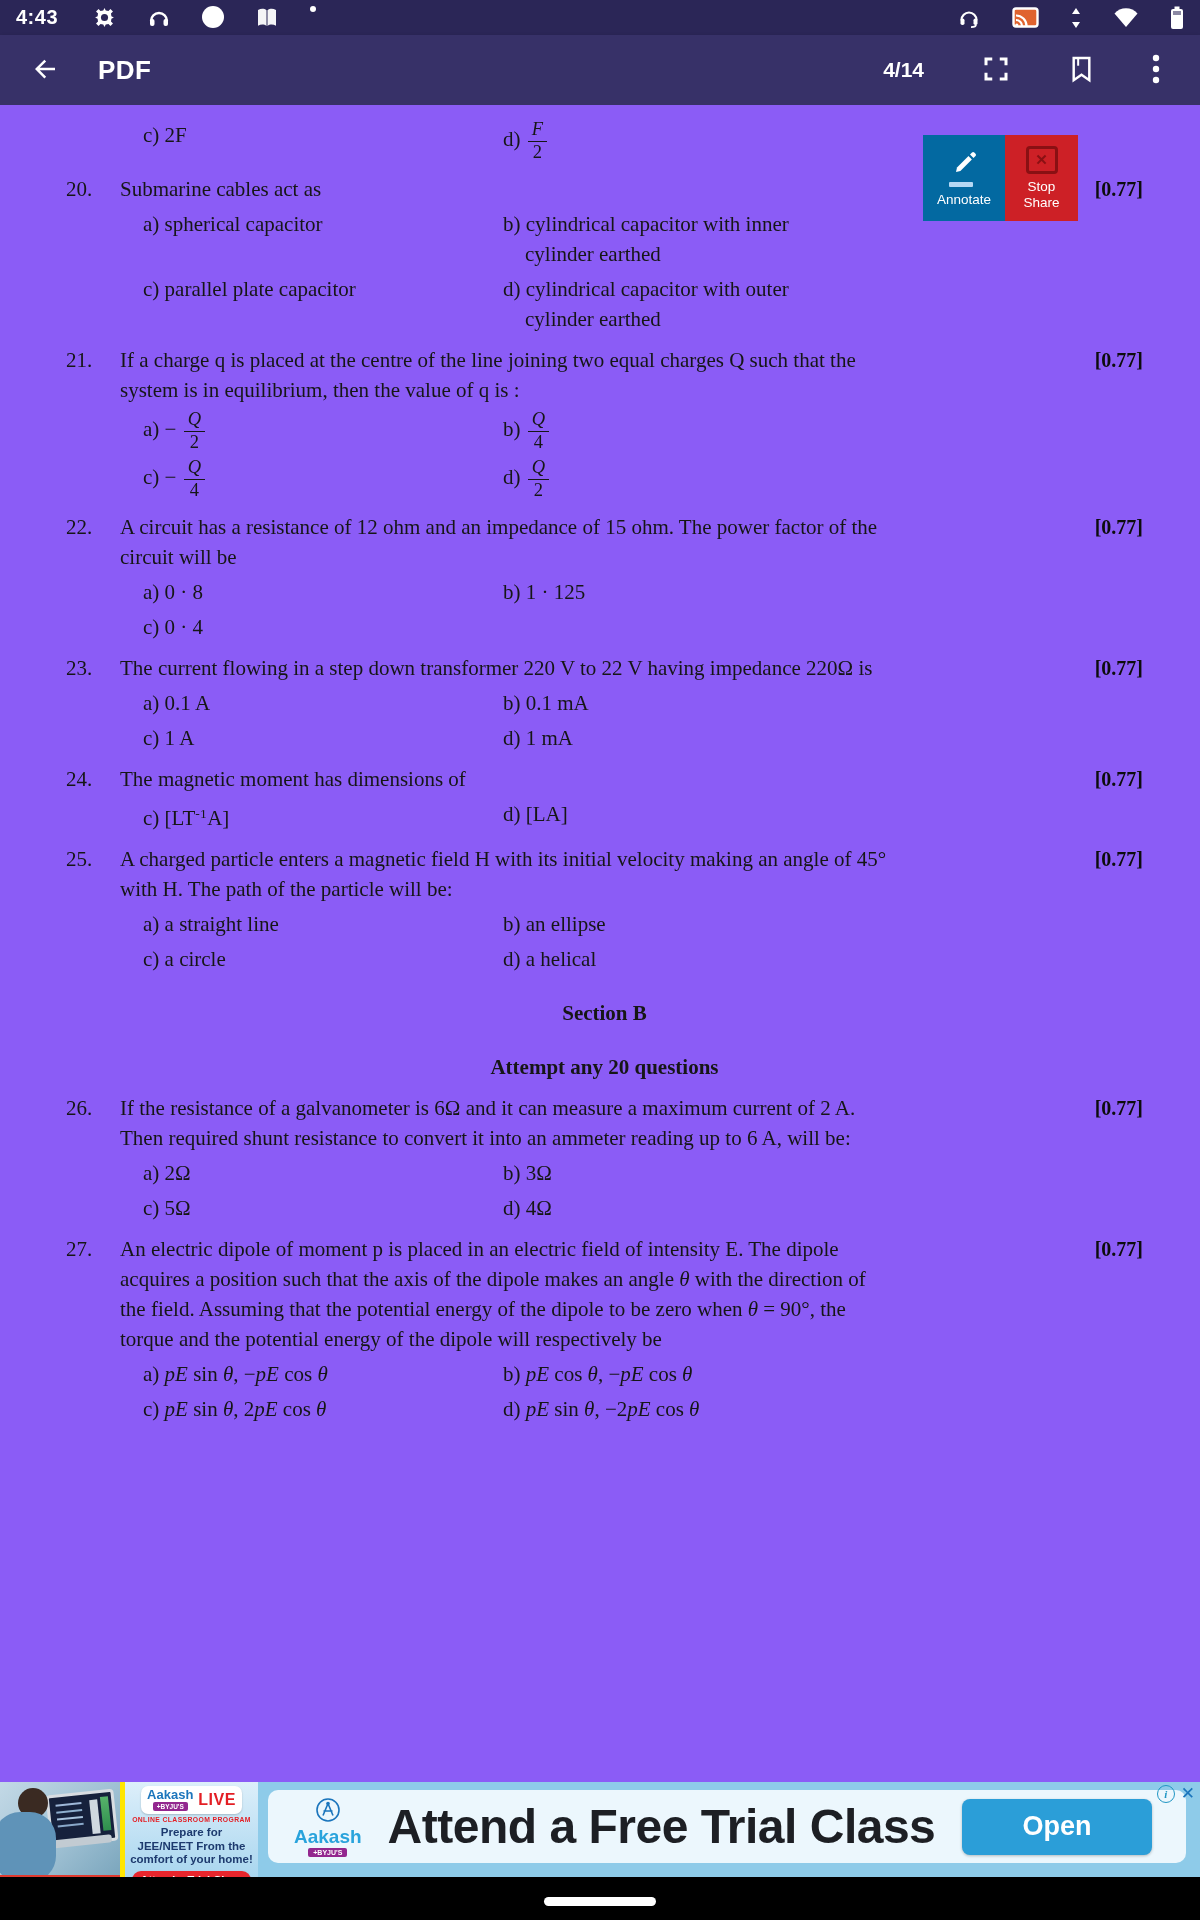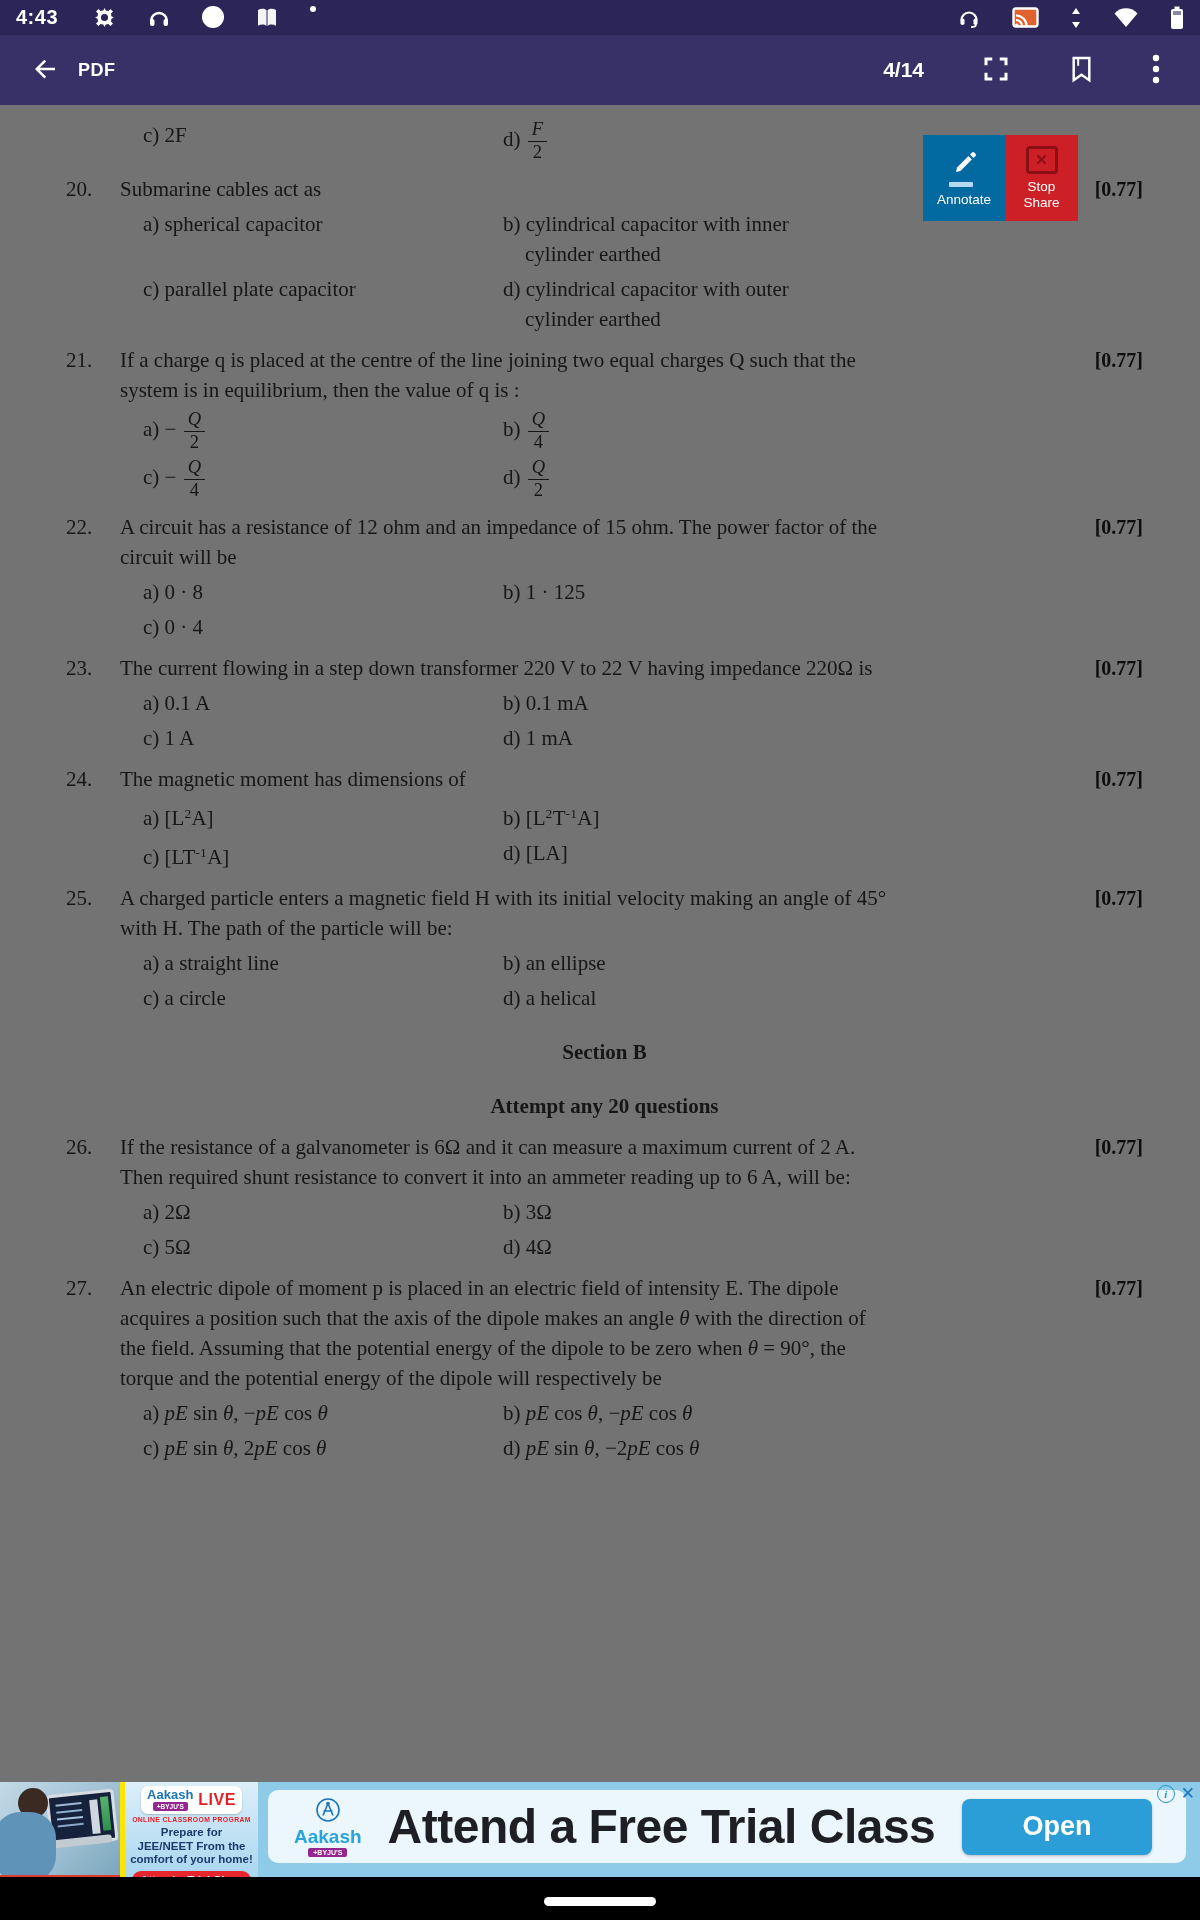--- a/index.html
+++ b/index.html
@@ -8,28 +8,28 @@
   
   .statusbar{position:absolute;top:0;left:0;right:0;height:35px;background:#2b2657;display:flex;align-items:center;justify-content:space-between;padding:0 16px;box-sizing:border-box;}
   .sb-left,.sb-right{display:flex;gap:31px;}
   .sb-time{color:#fff;font-weight:bold;font-size:20px;letter-spacing:.5px;margin-right:4px;}
   .sb-ic{display:flex;align-items:center;}
   .sb-dot{width:6px;height:6px;border-radius:50%;background:#fff;}
   .sb-circle{width:22px;height:22px;border-radius:50%;background:#fff;}
 
   
   .appbar{position:absolute;top:35px;left:0;right:0;height:70px;background:#373168;display:flex;align-items:center;box-sizing:border-box;padding:0 40px 0 30px;box-shadow:0 2px 4px rgba(0,0,0,.25);}
-  .ab-title{color:#fff;font-size:18px;font-weight:bold;margin-left:18px;letter-spacing:.5px;}
+  .ab-title{color:#fff;font-size:26px;font-weight:bold;margin-left:38px;letter-spacing:.5px;}
   .ab-spacer{flex:1;}
   .ab-right{display:flex;align-items:center;gap:57px;}
   .ab-page{color:#fff;font-size:21px;font-weight:bold;}
   .ab-btn{background:none;border:none;padding:0;display:flex;align-items:center;cursor:pointer;}
 
   
-  .pdf-page{position:absolute;top:105px;left:0;right:0;height:1677px;background:#737373;overflow:hidden;}
+  .pdf-page{position:absolute;top:105px;left:0;right:0;height:1677px;background:#8b5cf6;overflow:hidden;}
   .pdf-content{padding:10px 57px 0 66px;font-family:"Liberation Serif","DejaVu Serif",serif;color:#161616;font-size:21px;line-height:30px;}
   .q{display:flex;margin-top:11px;}
   .q-num{width:54px;flex:none;}
   .q-body{flex:1;min-width:0;}
   .q-line{white-space:nowrap;}
   .q-marks{width:92px;flex:none;text-align:right;font-weight:bold;font-size:20px;color:#0d0d0d;}
   .opt-row{display:flex;margin:5px 0 0 77px;align-items:flex-start;}
   .opt{white-space:normal;}
   .opt-a{width:360px;flex:none;padding-right:18px;box-sizing:border-box;}
   .opt-b{flex:1;min-width:0;}
@@ -257,24 +257,20 @@
         <div class="opt opt-b">d) 1 mA</div>
       </div>
       <div class="q">
         <div class="q-num">24.</div>
         <div class="q-body">
           <div class="q-line">The magnetic moment has dimensions of</div>
         </div>
         <div class="q-marks">[0.77]</div>
       </div>
       <div class="opt-row">
-        <div class="opt opt-a">a) [L<span class="sp">2</span>A]</div>
-        <div class="opt opt-b">b) [L<span class="sp">2</span>T<span class="sp">-1</span>A]</div>
-      </div>
-      <div class="opt-row">
         <div class="opt opt-a">c) [LT<span class="sp">-1</span>A]</div>
         <div class="opt opt-b">d) [LA]</div>
       </div>
       <div class="q">
         <div class="q-num">25.</div>
         <div class="q-body">
           <div class="q-line">A charged particle enters a magnetic field H with its initial velocity making an angle of 45°</div>
           <div class="q-line">with H. The path of the particle will be:</div>
         </div>
         <div class="q-marks">[0.77]</div>

